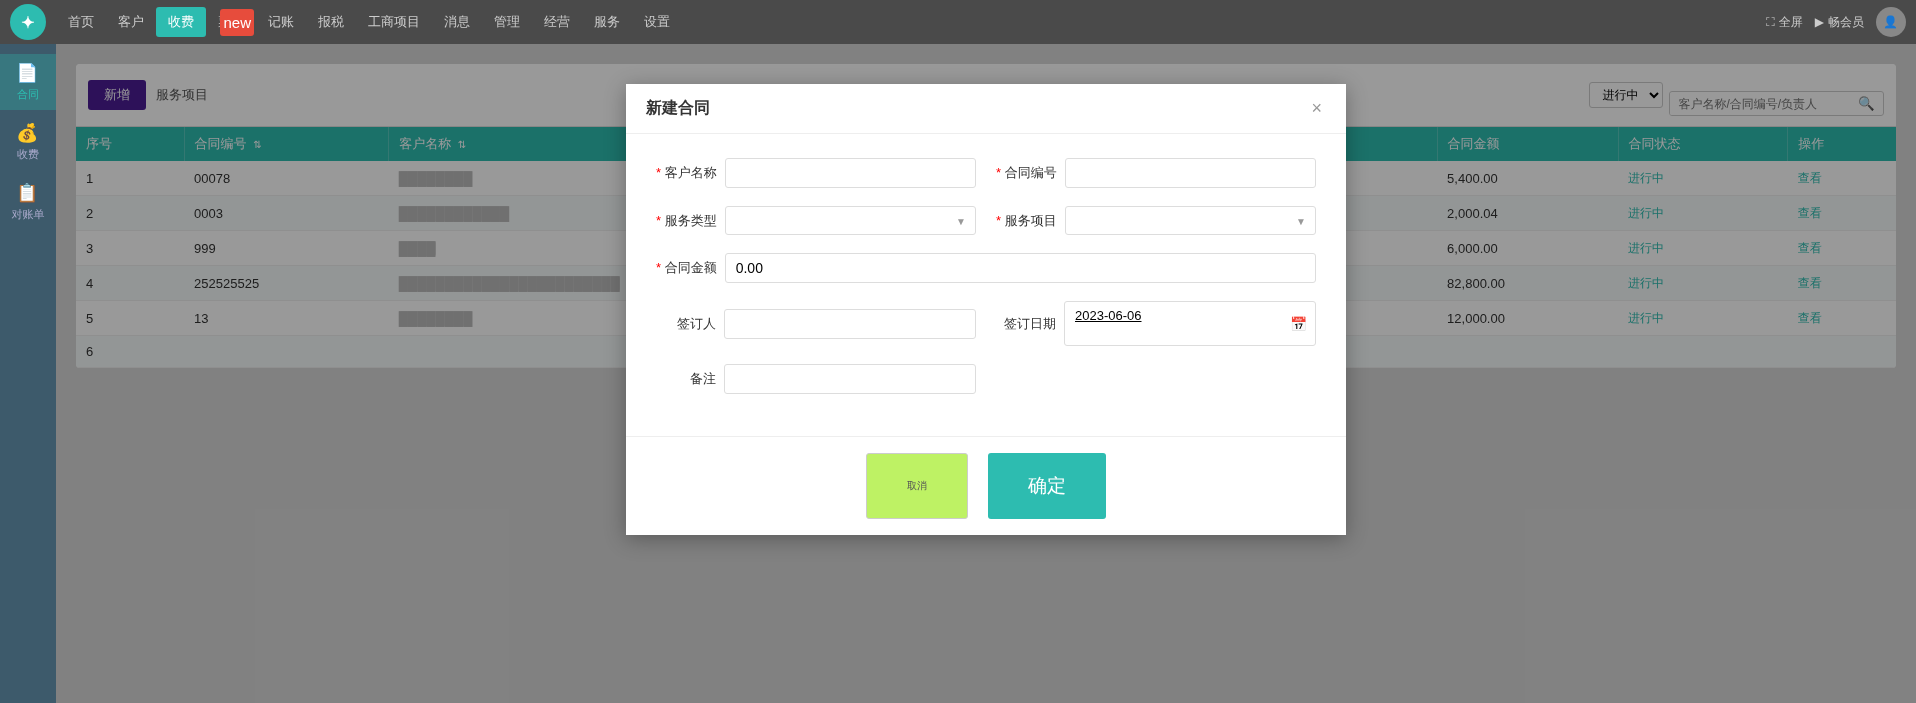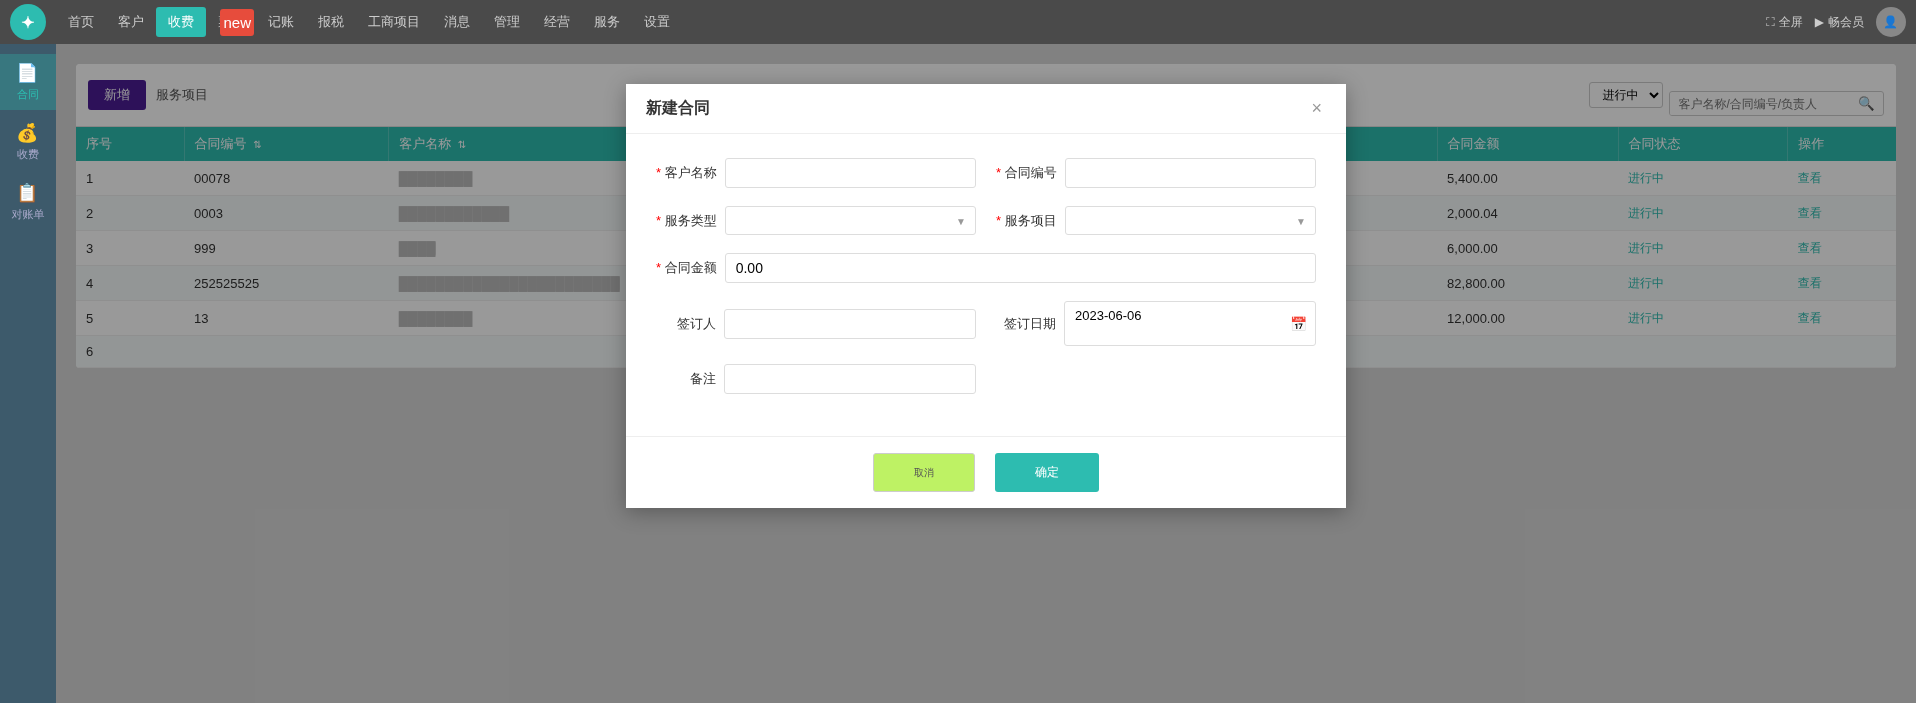--- a/index.html
+++ b/index.html
@@ -272,20 +272,21 @@
       flex: 1;
       position: relative;
     }
     .date-input-wrap input {
       width: 100%;
       border: 1px solid #ddd;
       border-radius: 3px;
       padding: 6px 30px 22px 10px;
       font-size: 13px;
       outline: none;
+      text-decoration: underline;
     }
     .date-icon {
       position: absolute;
       right: 8px;
       top: 50%;
       transform: translateY(-50%);
       color: #999;
       font-size: 14px;
       cursor: pointer;
     }
@@ -304,24 +305,24 @@
       padding: 8px 40px;
       border-radius: 3px;
       cursor: pointer;
       font-size: 10px;
       color: #555;
     }
 
     .btn-confirm {
       background: #2dbcb0;
       border: none;
-      padding: 11px 40px;
-      border-radius: 3px;
-      cursor: pointer;
-      font-size: 12px;
+      padding: 20px 40px;
+      border-radius: 3px;
+      cursor: pointer;
+      font-size: 19px;
       color: white;
     }
 
     .partial-row { background: rgba(0,0,0,0.03); }
   </style>
 </head>
 <body>
 
 <div class="top-nav">
   <div class="nav-logo">

